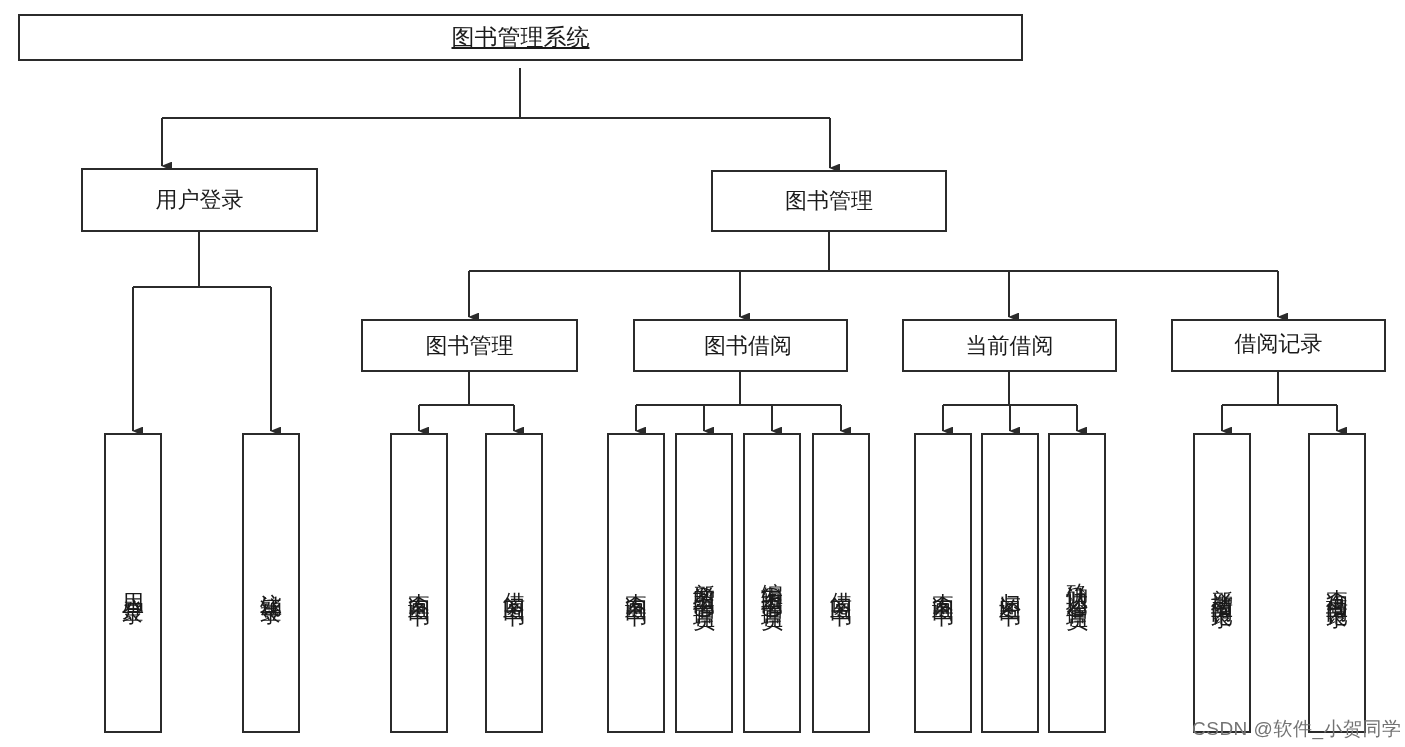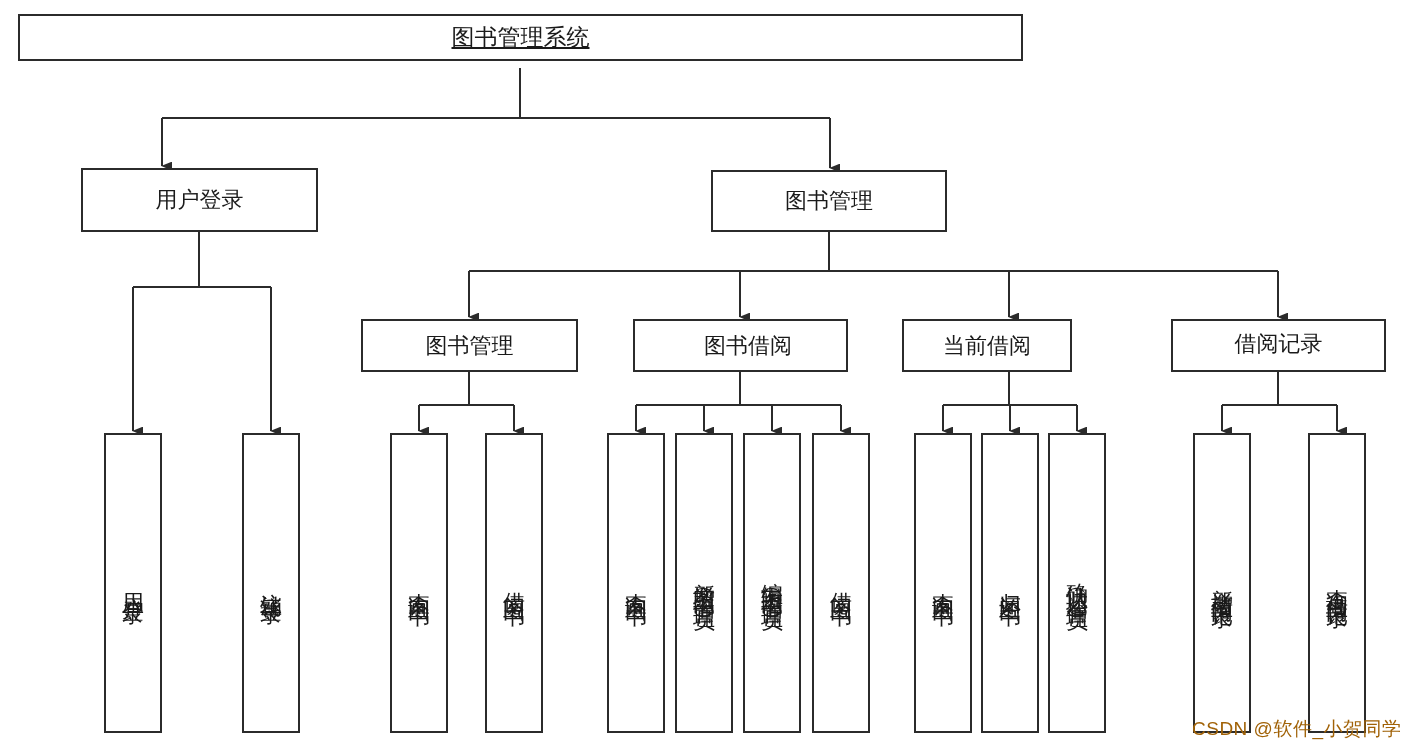--- a/index.html
+++ b/index.html
@@ -59,21 +59,21 @@
     text-orientation: upright;
     font-size: 22px;
     letter-spacing: 4px;
     line-height: 1;
     white-space: nowrap;
     max-height: 100%;
   }
   .watermark {
     position: absolute;
     font-size: 19px;
-    color: #a16207;
+    color: #737373;
     white-space: nowrap;
     letter-spacing: 0.5px;
   }
 </style>
 </head>
 <body>
 
 <div id="diagram-root">
 
   <svg id="connector-layer" viewBox="0 0 1405 747" width="1405" height="747" xmlns="http://www.w3.org/2000/svg">
@@ -137,21 +137,21 @@
   <div class="node branch" style="left:711px; top:170px; width:236px; height:62px;align-items:center;">
     <span class="node-label">图书管理</span>
   </div>
 
   <div class="node branch" style="left:361px; top:319px; width:217px; height:53px;">
     <span class="node-label">图书管理</span>
   </div>
   <div class="node branch" style="left:633px; top:319px; width:215px; height:53px;padding-left:15px;">
     <span class="node-label">图书借阅</span>
   </div>
-  <div class="node branch" style="left:902px; top:319px; width:170px; height:53px;">
+  <div class="node branch" style="left:902px; top:319px; width:215px; height:53px;">
     <span class="node-label">当前借阅</span>
   </div>
   <div class="node branch" style="left:1171px; top:319px; width:215px; height:53px;font-family:Liberation Mono, monospace;">
     <span class="node-label">借阅记录</span>
   </div>
 
   <div class="node leaf" style="left:104px; top:433px; width:58px; height:300px;">
     <span class="node-label">用户登录</span>
   </div>
   <div class="node leaf" style="left:242px; top:433px; width:58px; height:300px;">

